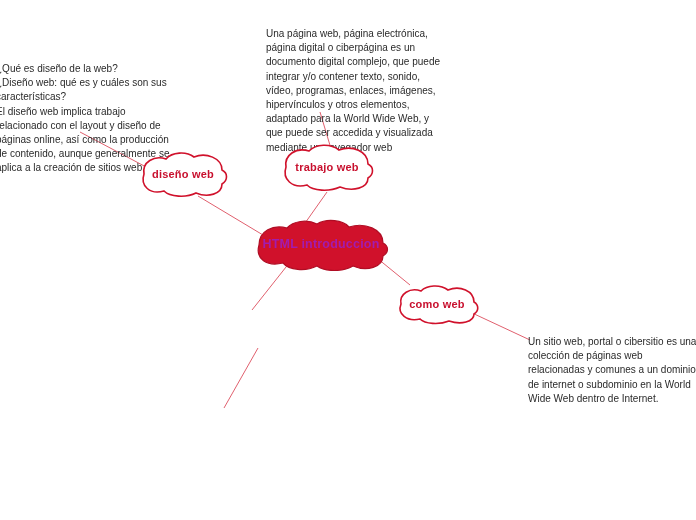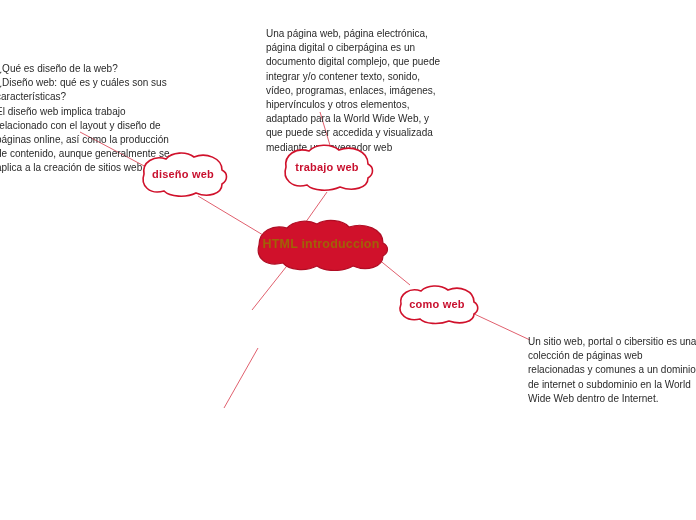--- a/index.html
+++ b/index.html
@@ -41,21 +41,21 @@
   }
   .cloud-svg {
     position: absolute;
     left: 0;
     top: 0;
     width: 100%;
     height: 100%;
     z-index: 1;
   }
   .node-central {
-    color: #a16207;
+    color: #a21caf;
     font-size: 12.5px;
     align-items: center;
   }
   .note {
     position: absolute;
     color: #2a2a2a;
     font-size: 10px;
     line-height: 1.42;
     white-space: pre-line;
   }

